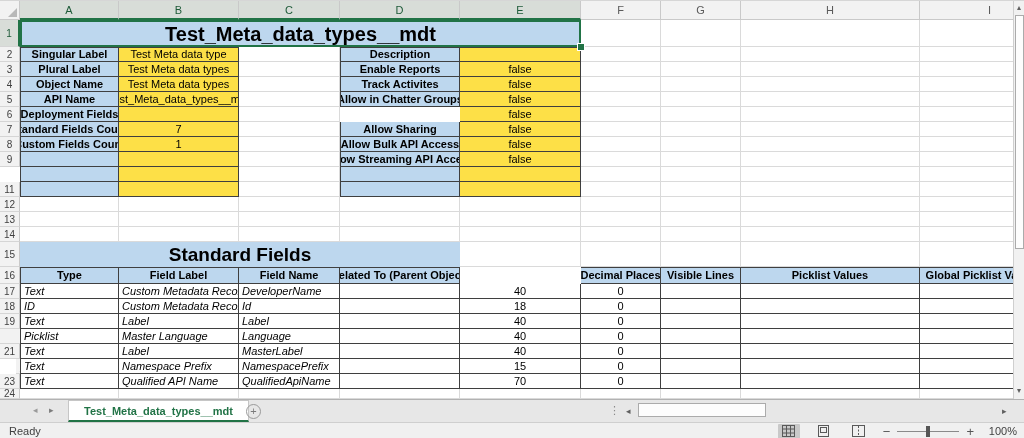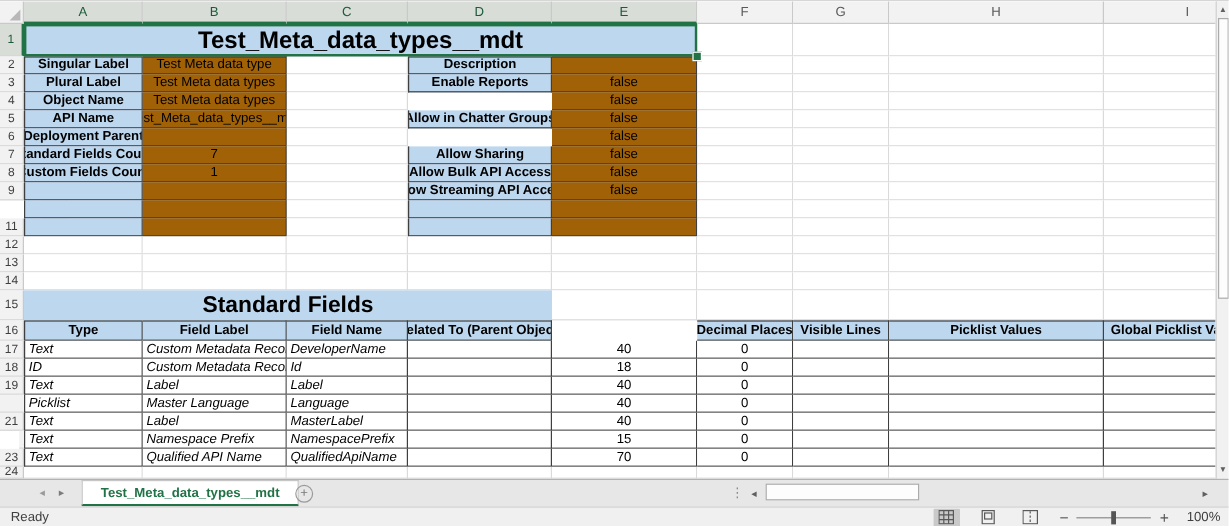--- a/index.html
+++ b/index.html
@@ -5,21 +5,21 @@
   html,body{margin:0;padding:0;}
   body{font-family:"Liberation Sans","DejaVu Sans",sans-serif;background:#fff;}
   .app{position:relative;width:1024px;height:438px;overflow:hidden;background:#fff;border-top:1px solid #D6D6D6;}
 
   
   #grid{position:absolute;left:0;top:0;width:1013px;height:398px;overflow:hidden;background:#fff;}
   .cell{position:absolute;box-sizing:border-box;display:flex;align-items:center;justify-content:center;
         overflow:hidden;white-space:nowrap;font-size:11px;color:#000;line-height:1;}
   .plain{background:#fff;border-right:1px solid #DADADA;border-bottom:1px solid #DADADA;}
   .lbl{background:#BDD7EE;font-weight:700;border-right:1px solid #3F3F3F;border-bottom:1px solid #3F3F3F;}
-  .val{background:#a16207;border-right:1px solid #3F3F3F;border-bottom:1px solid #3F3F3F;}
+  .val{background:#fde047;border-right:1px solid #3F3F3F;border-bottom:1px solid #3F3F3F;}
   .hdrc{background:#BDD7EE;font-weight:700;border-right:1px solid #3F3F3F;border-bottom:1px solid #3F3F3F;}
   .fld{background:#fff;border-right:1px solid #3F3F3F;border-bottom:1px solid #3F3F3F;}
   .eT{border-top:1px solid #3F3F3F;}
   .eL{border-left:1px solid #3F3F3F;}
   .al{justify-content:flex-start;padding-left:3px;font-style:italic;}
   .titleC{background:#BDD7EE;border:1px solid #3F3F3F;font-weight:700;font-size:20px;}
   .sectionC{background:#BDD7EE;font-weight:700;font-size:19px;}
 
   .colhdr{position:absolute;box-sizing:border-box;display:flex;align-items:center;justify-content:center;
           background:#F2F2F2;border-right:1px solid #C9C9C9;border-bottom:1px solid #C9C9C9;
@@ -129,35 +129,36 @@
       <div class="cell plain" style="left: 239px; top: 61px; width: 101px; height: 15px;"></div>
       <div class="cell lbl eL" style="left: 340px; top: 61px; width: 120px; height: 15px;">Enable Reports</div>
       <div class="cell val" style="left: 460px; top: 61px; width: 121px; height: 15px;">false</div>
       <div class="cell plain" style="left: 581px; top: 61px; width: 80px; height: 15px;"></div>
       <div class="cell plain" style="left: 661px; top: 61px; width: 80px; height: 15px;"></div>
       <div class="cell plain" style="left: 741px; top: 61px; width: 179px; height: 15px;"></div>
       <div class="cell plain" style="left: 920px; top: 61px; width: 140px; height: 15px;"></div>
       <div class="cell lbl eL" style="left: 20px; top: 76px; width: 99px; height: 15px;">Object Name</div>
       <div class="cell val" style="left: 119px; top: 76px; width: 120px; height: 15px;">Test Meta data types</div>
       <div class="cell plain" style="left: 239px; top: 76px; width: 101px; height: 15px;"></div>
+      <div class="cell lbl eL" style="left: 340px; top: 76px; width: 120px; height: 15px;">Track Activites</div>
       <div class="cell val" style="left: 460px; top: 76px; width: 121px; height: 15px;">false</div>
       <div class="cell plain" style="left: 581px; top: 76px; width: 80px; height: 15px;"></div>
       <div class="cell plain" style="left: 661px; top: 76px; width: 80px; height: 15px;"></div>
       <div class="cell plain" style="left: 741px; top: 76px; width: 179px; height: 15px;"></div>
       <div class="cell plain" style="left: 920px; top: 76px; width: 140px; height: 15px;"></div>
       <div class="cell lbl eL" style="left: 20px; top: 91px; width: 99px; height: 15px;">API Name</div>
       <div class="cell val" style="left: 119px; top: 91px; width: 120px; height: 15px;">Test_Meta_data_types__mdt</div>
       <div class="cell plain" style="left: 239px; top: 91px; width: 101px; height: 15px;"></div>
       <div class="cell lbl eL" style="left: 340px; top: 91px; width: 120px; height: 15px;">Allow in Chatter Groups</div>
       <div class="cell val" style="left: 460px; top: 91px; width: 121px; height: 15px;">false</div>
       <div class="cell plain" style="left: 581px; top: 91px; width: 80px; height: 15px;"></div>
       <div class="cell plain" style="left: 661px; top: 91px; width: 80px; height: 15px;"></div>
       <div class="cell plain" style="left: 741px; top: 91px; width: 179px; height: 15px;"></div>
       <div class="cell plain" style="left: 920px; top: 91px; width: 140px; height: 15px;"></div>
-      <div class="cell lbl eL" style="left: 20px; top: 106px; width: 99px; height: 15px;">Deployment Parent</div>
+      <div class="cell lbl eL" style="left: 20px; top: 106px; width: 99px; height: 15px;">Deployment Fields</div>
       <div class="cell val" style="left: 119px; top: 106px; width: 120px; height: 15px;"></div>
       <div class="cell plain" style="left: 239px; top: 106px; width: 101px; height: 15px;"></div>
       <div class="cell val" style="left: 460px; top: 106px; width: 121px; height: 15px;">false</div>
       <div class="cell plain" style="left: 581px; top: 106px; width: 80px; height: 15px;"></div>
       <div class="cell plain" style="left: 661px; top: 106px; width: 80px; height: 15px;"></div>
       <div class="cell plain" style="left: 741px; top: 106px; width: 179px; height: 15px;"></div>
       <div class="cell plain" style="left: 920px; top: 106px; width: 140px; height: 15px;"></div>
       <div class="cell lbl eL" style="left: 20px; top: 121px; width: 99px; height: 15px;">Standard Fields Count</div>
       <div class="cell val" style="left: 119px; top: 121px; width: 120px; height: 15px;">7</div>
       <div class="cell plain" style="left: 239px; top: 121px; width: 101px; height: 15px;"></div>

